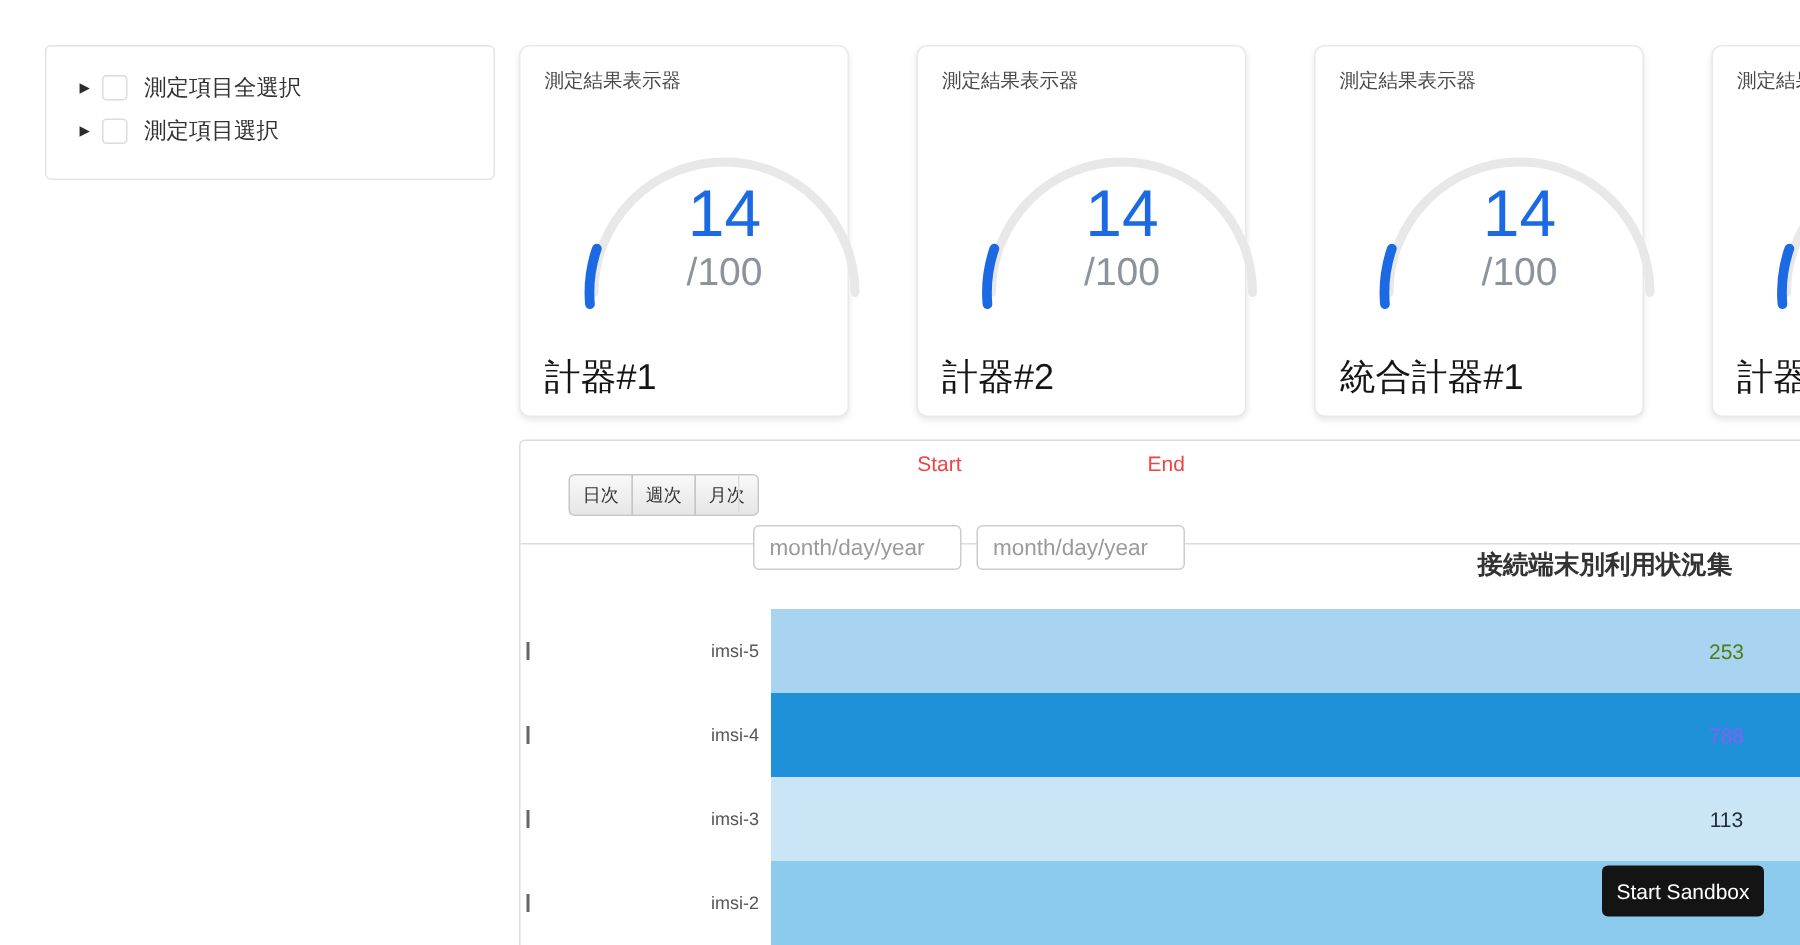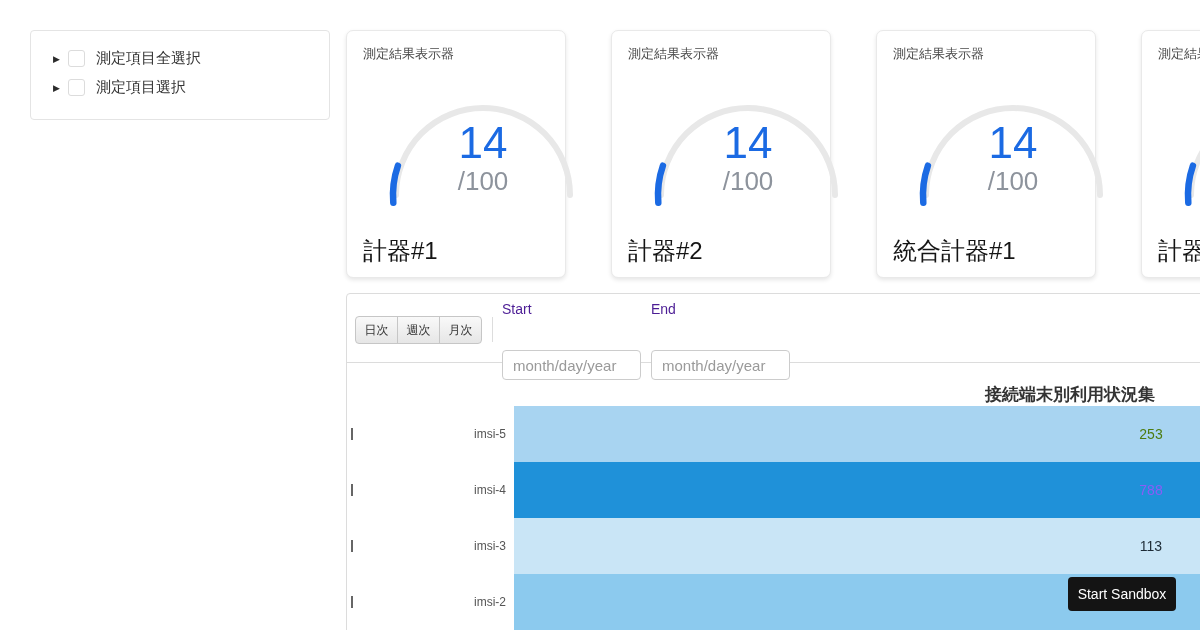--- a/index.html
+++ b/index.html
@@ -24,35 +24,35 @@
   .gauge-value { font-size:44px; color:#1b6ae3; line-height:44px; }
   .gauge-max { font-size:26px; color:#8d939c; line-height:32px; }
   .card-label { position:absolute; left:16px; bottom:10px; font-size:24px; color:#151515; white-space:nowrap; }
 
   
   .main-panel { position:absolute; left:346px; top:293px; width:1281px; height:420px;
                 border:1px solid #dcdcdc; border-radius:4px; background:#fff; }
   .toolbar { position:relative; height:69px; border-bottom:1px solid #dcdcdc; }
   .btn-group { position:absolute; left:8px; top:22px; display:flex; }
   .tbtn { width:43px; height:28px; border:1px solid #c6c6c6; background:linear-gradient(#f9f9f9,#e6e6e6);
-          font-size:12px; color:#333; text-align:center; line-height:26px; cursor:pointer; white-space:nowrap; overflow:hidden; }
+          font-size:12px; color:#333; text-align:center; line-height:26px; cursor:pointer; white-space:nowrap; overflow:hidden;margin-left:24px; }
   .tbtn:first-child { border-radius:4px 0 0 4px; }
   .tbtn + .tbtn { margin-left:-1px; }
   .tbtn:last-child { border-radius:0 4px 4px 0; }
   .toolbar-divider { position:absolute; left:145px; top:23px; width:1px; height:25px; background:#ddd; }
   .date-field { position:absolute; top:7px; }
   .date-field.start { left:155px; } .date-field.end { left:304px; }
-  .date-label { font-size:14px; color:#4c1d95; margin-bottom:5px; }
+  .date-label { font-size:14px; color:#ef4444; margin-bottom:5px;text-align:right; }
   .date-input { width:139px; height:30px; border:1px solid #ccc; border-radius:4px; font-size:15px;
                 color:#444; padding:0 10px; font-family:inherit;margin-top:28px; }
   .date-input::placeholder { color:#9a9a9a; }
 
   
   .chart { position:relative; width:100%; height:350px; }
-  .chart-title { position:absolute; left:723px; top:20px; transform:translateX(-50%);
+  .chart-title { position:absolute; left:723px; top:2px; transform:translateX(-50%);
                  font-size:17px; font-weight:bold; color:#333; white-space:nowrap; }
   .crow { position:absolute; left:0; width:100%; height:56px; }
   .crow .tick { position:absolute; left:4px; top:22px; width:2px; height:12px; background:#666; }
   .crow .ylab { position:absolute; left:0; top:0; width:159px; height:56px; line-height:56px;
                 text-align:right; font-size:12px; color:#555; }
   .crow .bar { position:absolute; left:167px; right:0; top:0; height:56px; }
   .crow .val { position:absolute; left:804px; top:0; transform:translateX(-50%);
                line-height:56px; font-size:14px; }
 
   

